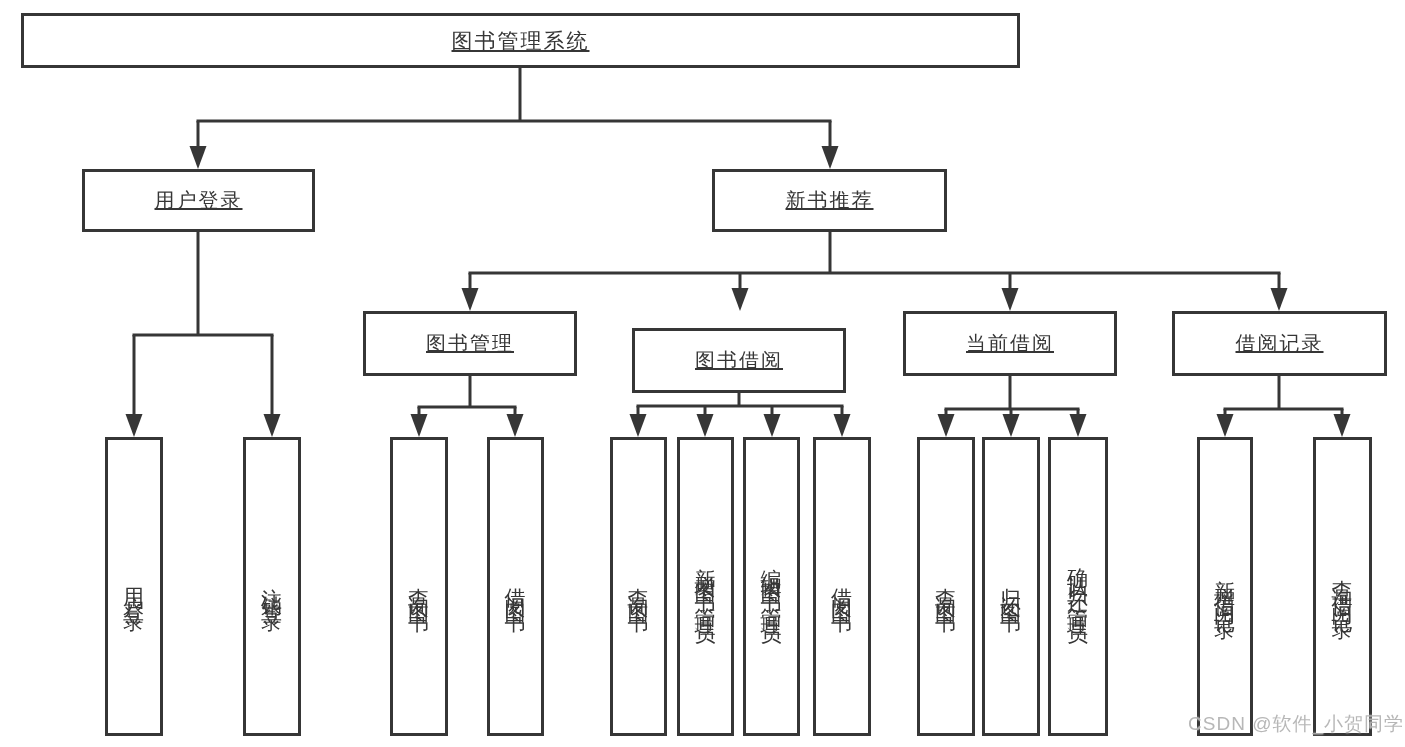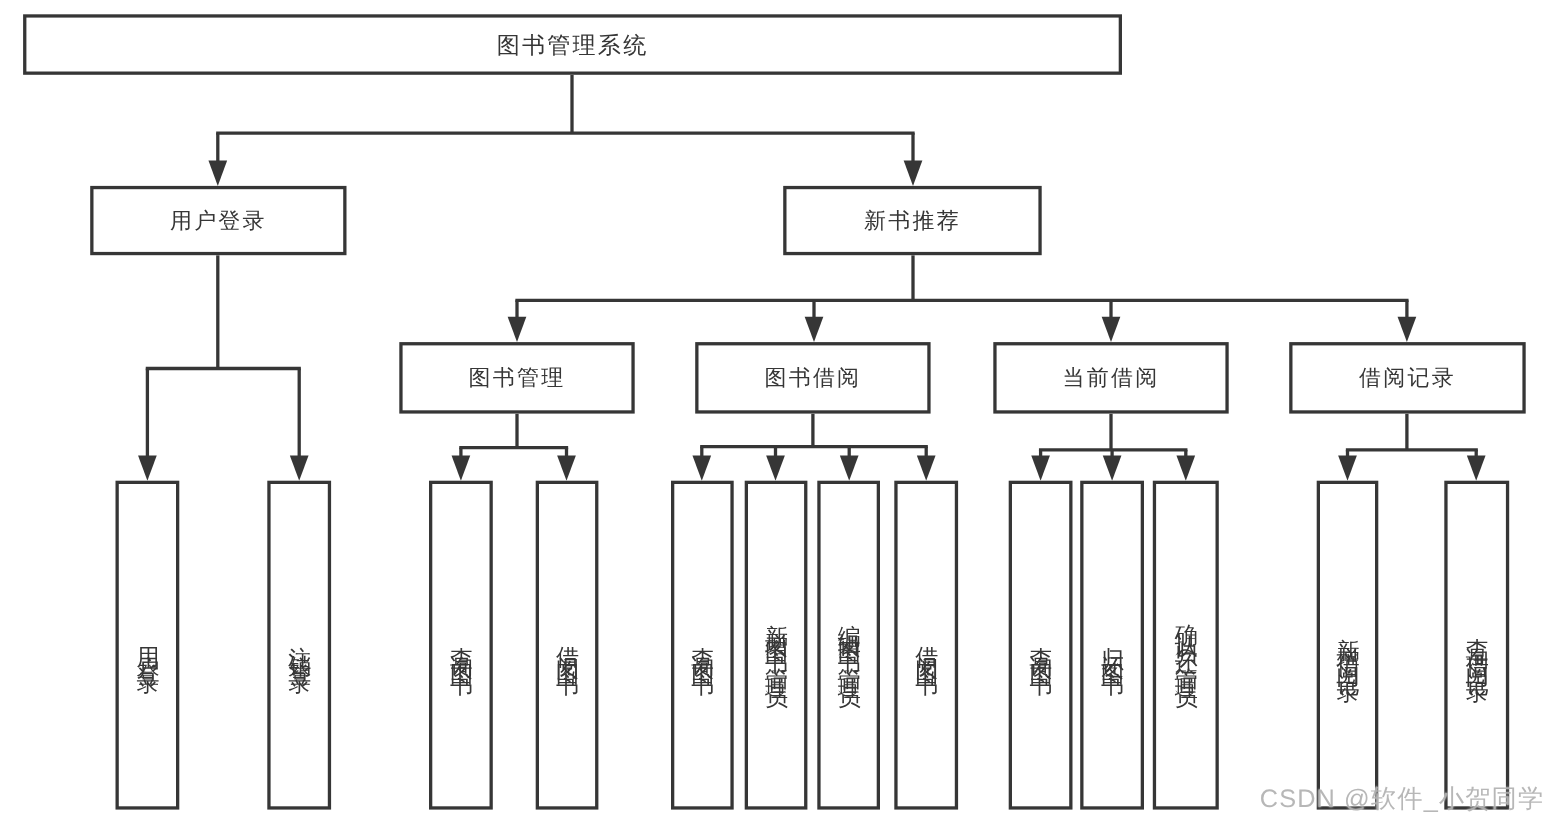--- a/index.html
+++ b/index.html
@@ -16,35 +16,35 @@
     position: absolute;
     box-sizing: border-box;
     background: #ffffff;
     border: 3px solid #363636;
     color: #363636;
     display: flex;
     align-items: center;
     justify-content: center;
     z-index: 2;
   }
-  .h-node { font-size: 20px; letter-spacing: 2px; white-space: nowrap; }
+  .h-node { font-size: 20px; letter-spacing: 2px; white-space: nowrap; text-decoration: underline; }
   .root-node { font-size: 21px; }
   .leaf {
     writing-mode: vertical-rl;
     text-orientation: mixed;
     font-size: 21px;
     letter-spacing: 8px;
     line-height: 1;
   }
   #watermark {
     position: absolute;
     right: 1px;
     top: 711px;
     z-index: 3;
-    font-size: 23px;
+    font-size: 19px;
     letter-spacing: 1px;
     color: rgba(170,170,170,0.85);
     text-shadow: 0 0 2px #ffffff;
     white-space: nowrap;
   }
 </style>
 </head>
 <body>
 
 <div id="canvas">
@@ -103,21 +103,21 @@
       <line x1="1342" y1="409" x2="1342" y2="425" stroke="#363636" stroke-width="3"></line>
       <polygon points="1333.5,414 1350.5,414 1342,437" fill="#363636"></polygon>
     </svg>
 
   <div class="node h-node root-node" style="left:21px;top:13px;width:999px;height:55px">图书管理系统</div>
 
   <div class="node h-node" style="left:82px;top:169px;width:233px;height:63px">用户登录</div>
   <div class="node h-node" style="left:712px;top:169px;width:235px;height:63px">新书推荐</div>
 
   <div class="node h-node" style="left:363px;top:311px;width:214px;height:65px">图书管理</div>
-  <div class="node h-node" style="left:632px;top:311px;width:214px;height:65px">图书借阅</div>
+  <div class="node h-node" style="left:632px;top:328px;width:214px;height:65px">图书借阅</div>
   <div class="node h-node" style="left:903px;top:311px;width:214px;height:65px">当前借阅</div>
   <div class="node h-node" style="left:1172px;top:311px;width:215px;height:65px">借阅记录</div>
 
   <div class="node leaf" style="left:105px;top:437px;width:58px;height:299px">用户登录</div>
   <div class="node leaf" style="left:243px;top:437px;width:58px;height:299px">注销登录</div>
 
   <div class="node leaf" style="left:390px;top:437px;width:58px;height:299px">查询图书</div>
   <div class="node leaf" style="left:487px;top:437px;width:57px;height:299px">借阅图书</div>
 
   <div class="node leaf" style="left:610px;top:437px;width:57px;height:299px">查询图书</div>

